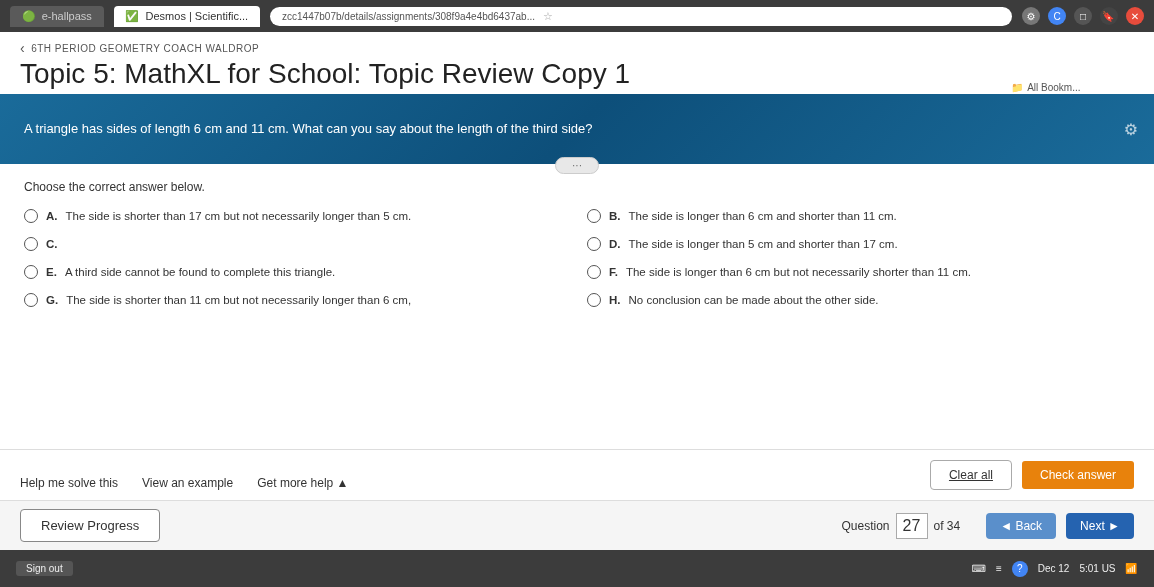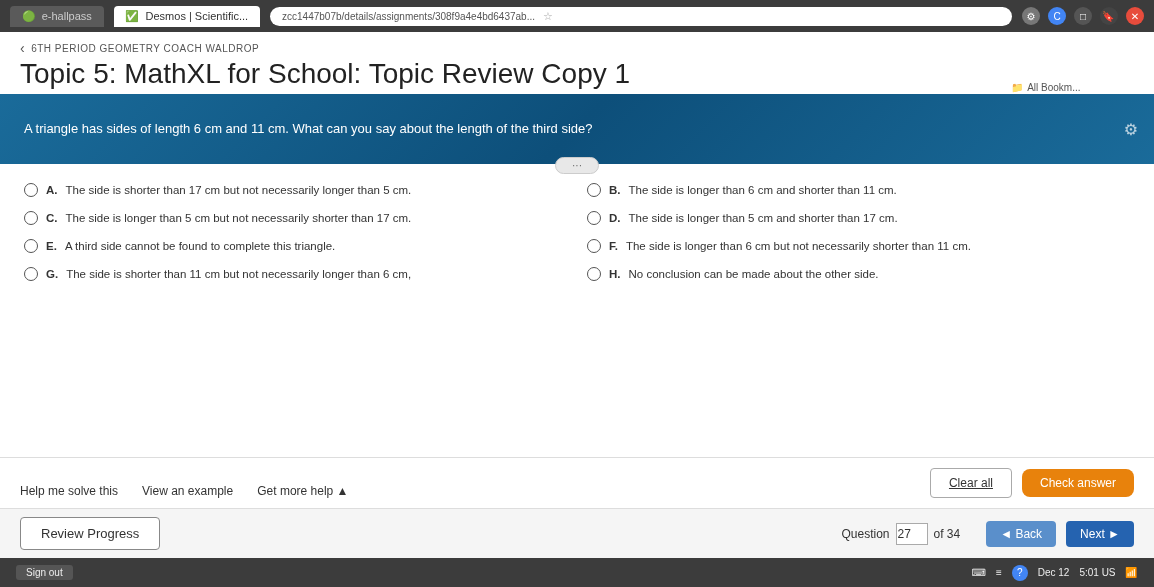--- a/index.html
+++ b/index.html
@@ -237,21 +237,21 @@
       border-radius: 4px;
       font-size: 12px;
       color: #333;
       cursor: pointer;
       text-decoration: underline;
     }
     .btn-check {
       padding: 7px 18px;
       background: #e8820c;
       border: none;
-      border-radius: 8px;
+      border-radius: 3px;
       font-size: 12px;
       color: #fff;
       cursor: pointer;
       font-weight: 500;
     }
 
     
     .footer {
       display: flex;
       align-items: center;
@@ -279,23 +279,24 @@
     .question-nav {
       display: flex;
       align-items: center;
       gap: 6px;
       font-size: 12px;
       color: #333;
     }
     .q-num-box {
       border: 1px solid #aaa;
       padding: 3px 1px;
-      font-size: 12px;
+      font-size: 16px;
       background: #fff;
       min-width: 32px;
+      text-align: center;
     }
     .btn-back, .btn-next {
       padding: 6px 14px;
       border: none;
       border-radius: 4px;
       font-size: 12px;
       cursor: pointer;
       display: flex;
       align-items: center;
       gap: 4px;
@@ -310,21 +311,21 @@
       background: #2563b0;
       color: #fff;
     }
 
     
     .status-bar {
       display: flex;
       align-items: center;
       background: #3c3c3c;
       padding: 2px 16px;
-      height: 29px;
+      height: 37px;
     }
     .status-right {
       margin-left: auto;
       display: flex;
       align-items: center;
       gap: 10px;
       color: #eee;
       font-size: 10px;
     }
     .sign-out-btn {
@@ -387,32 +388,32 @@
     </div>
   </div>
 
   <div class="blue-banner">
     <div class="question-text">A triangle has sides of length 6 cm and 11 cm. What can you say about the length of the third side?</div>
     <span class="settings-icon">⚙</span>
     <div class="expand-btn">···</div>
   </div>
 
   <div class="answer-area">
+    <div class="choose-label">Choose the correct answer below.</div>
     <div class="answers-grid">
 
       <div>
         <div class="answer-option">
           <div class="radio-circle"></div>
           <span class="answer-letter">A.</span>
           <span>The side is shorter than 17 cm but not necessarily longer than 5 cm.</span>
         </div>
         <div class="answer-option" style="margin-top:8px;">
           <div class="radio-circle"></div>
           <span class="answer-letter">C.</span>
-          <span>The side is longer than 5 cm but not necessarily shorter than 17 cm.</span>
         </div>
         <div class="answer-option" style="margin-top:8px;">
           <div class="radio-circle"></div>
           <span class="answer-letter">E.</span>
           <span>A third side cannot be found to complete this triangle.</span>
         </div>
         <div class="answer-option" style="margin-top:8px;">
           <div class="radio-circle"></div>
           <span class="answer-letter">G.</span>
           <span>The side is shorter than 11 cm but not necessarily longer than 6 cm,</span>

